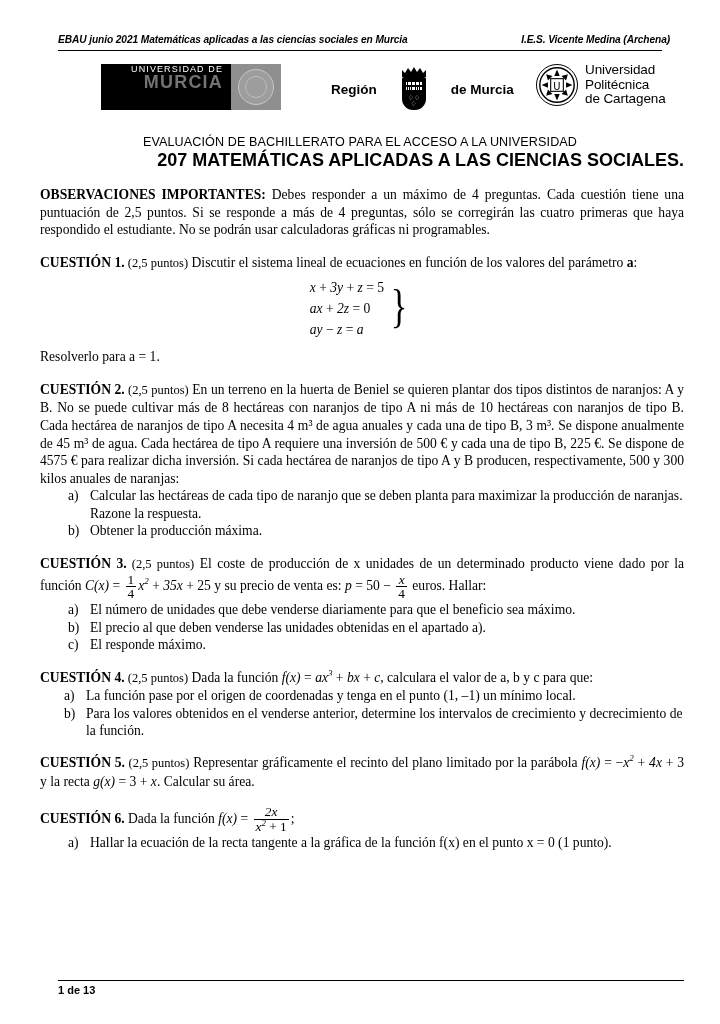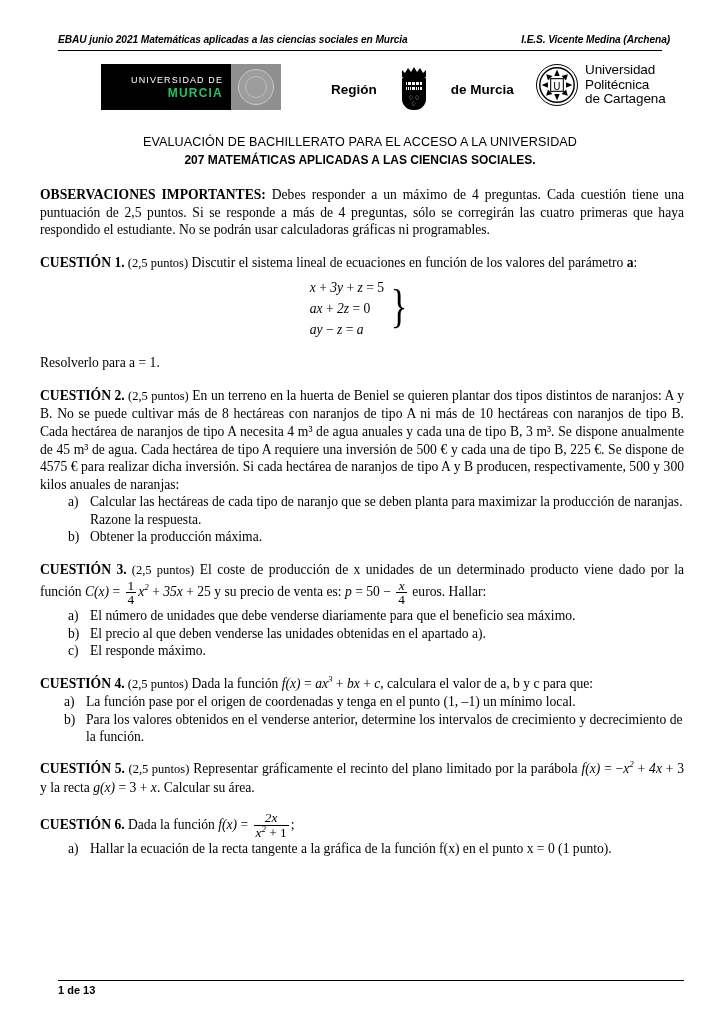--- a/index.html
+++ b/index.html
@@ -61,36 +61,35 @@
     height: 46px;
     display: flex;
     align-items: stretch;
   }
   .um-dark {
     background: #000000;
     flex: 1 1 auto;
     display: flex;
     flex-direction: column;
     align-items: flex-end;
-    justify-content: center;
     padding-right: 8px;
     box-sizing: border-box;
   }
   .um-l1 {
     color: #ffffff;
     font-family: "Liberation Sans", "DejaVu Sans", sans-serif;
     font-size: 9px;
     letter-spacing: 1.1px;
     line-height: 11px;
   }
   .um-l2 {
-    color: #22c55e;
+    color: #737373;
     font-family: "Liberation Sans", "DejaVu Sans", sans-serif;
     font-weight: bold;
-    font-size: 12px;
+    font-size: 18px;
     letter-spacing: 1.2px;
     line-height: 14px;
   }
   .um-seal {
     width: 50px;
     background: #8f8f8f;
     position: relative;
   }
   .um-seal .ring {
     position: absolute;
@@ -205,23 +204,24 @@
     text-align: center;
     font-family: "Liberation Sans", "DejaVu Sans", sans-serif;
     margin-top: 10px;
   }
   .title-1 {
     font-size: 12.6px;
     letter-spacing: 0.1px;
     line-height: 17px;
   }
   .title-2 {
-    font-size: 12px;
+    font-size: 18px;
     font-weight: bold;
     line-height: 19px;
+    text-align: right;
   }
   .title-3 {
     font-size: 11.6px;
     line-height: 17px;
   }
   .title-3 b { font-weight: bold; }
 
   
   .body-area {
     margin-top: 16px;
@@ -277,21 +277,21 @@
     top: -0.5px;
   }
   .frac .num { padding: 0 2px; }
   .frac .den { padding: 0 2px; border-top: 1px solid #000; }
 
   
   .eqsys-wrap {
     display: flex;
     justify-content: center;
     margin-top: 7px;
-    margin-bottom: 16px;
+    margin-bottom: 10px;
   }
   .eqsys {
     display: flex;
     align-items: stretch;
   }
   .eqsys .rows {
     display: flex;
     flex-direction: column;
     gap: 3px;
     font-size: 13.6px;

